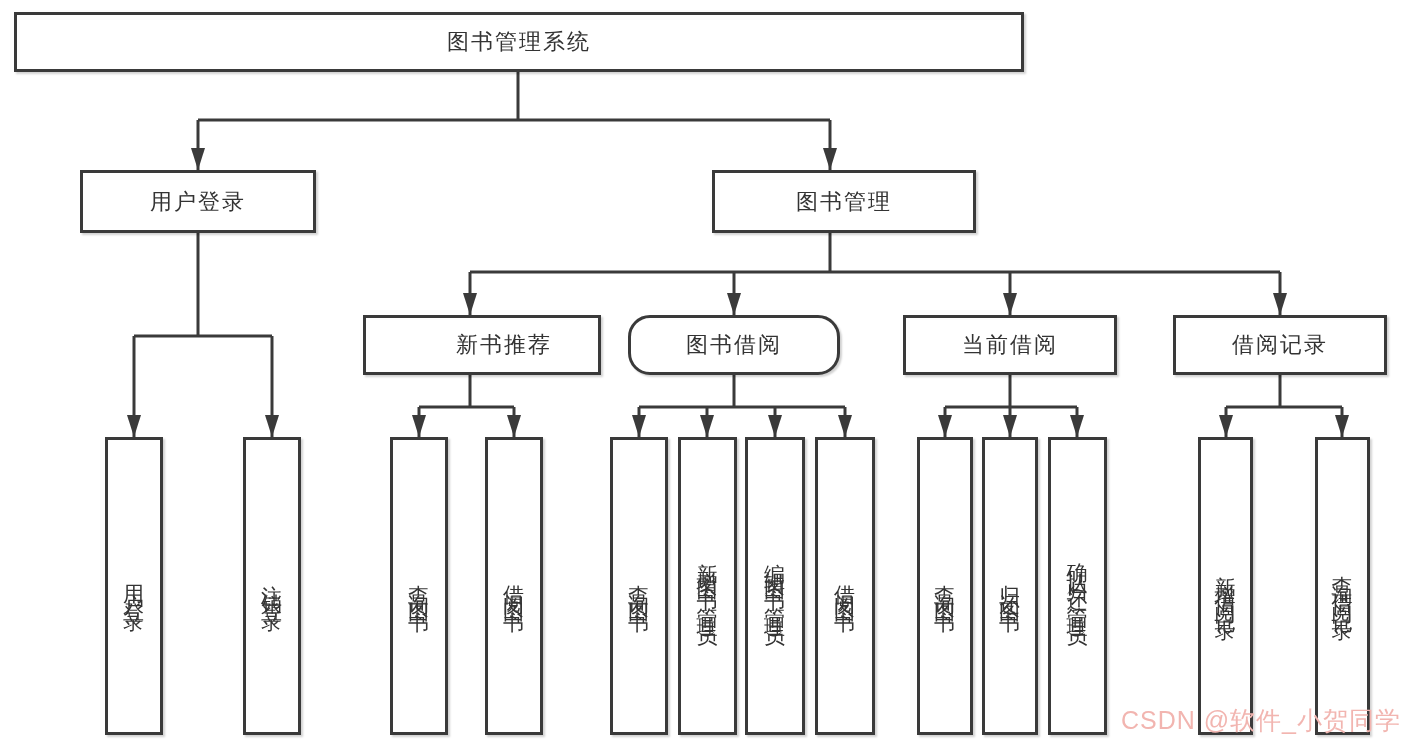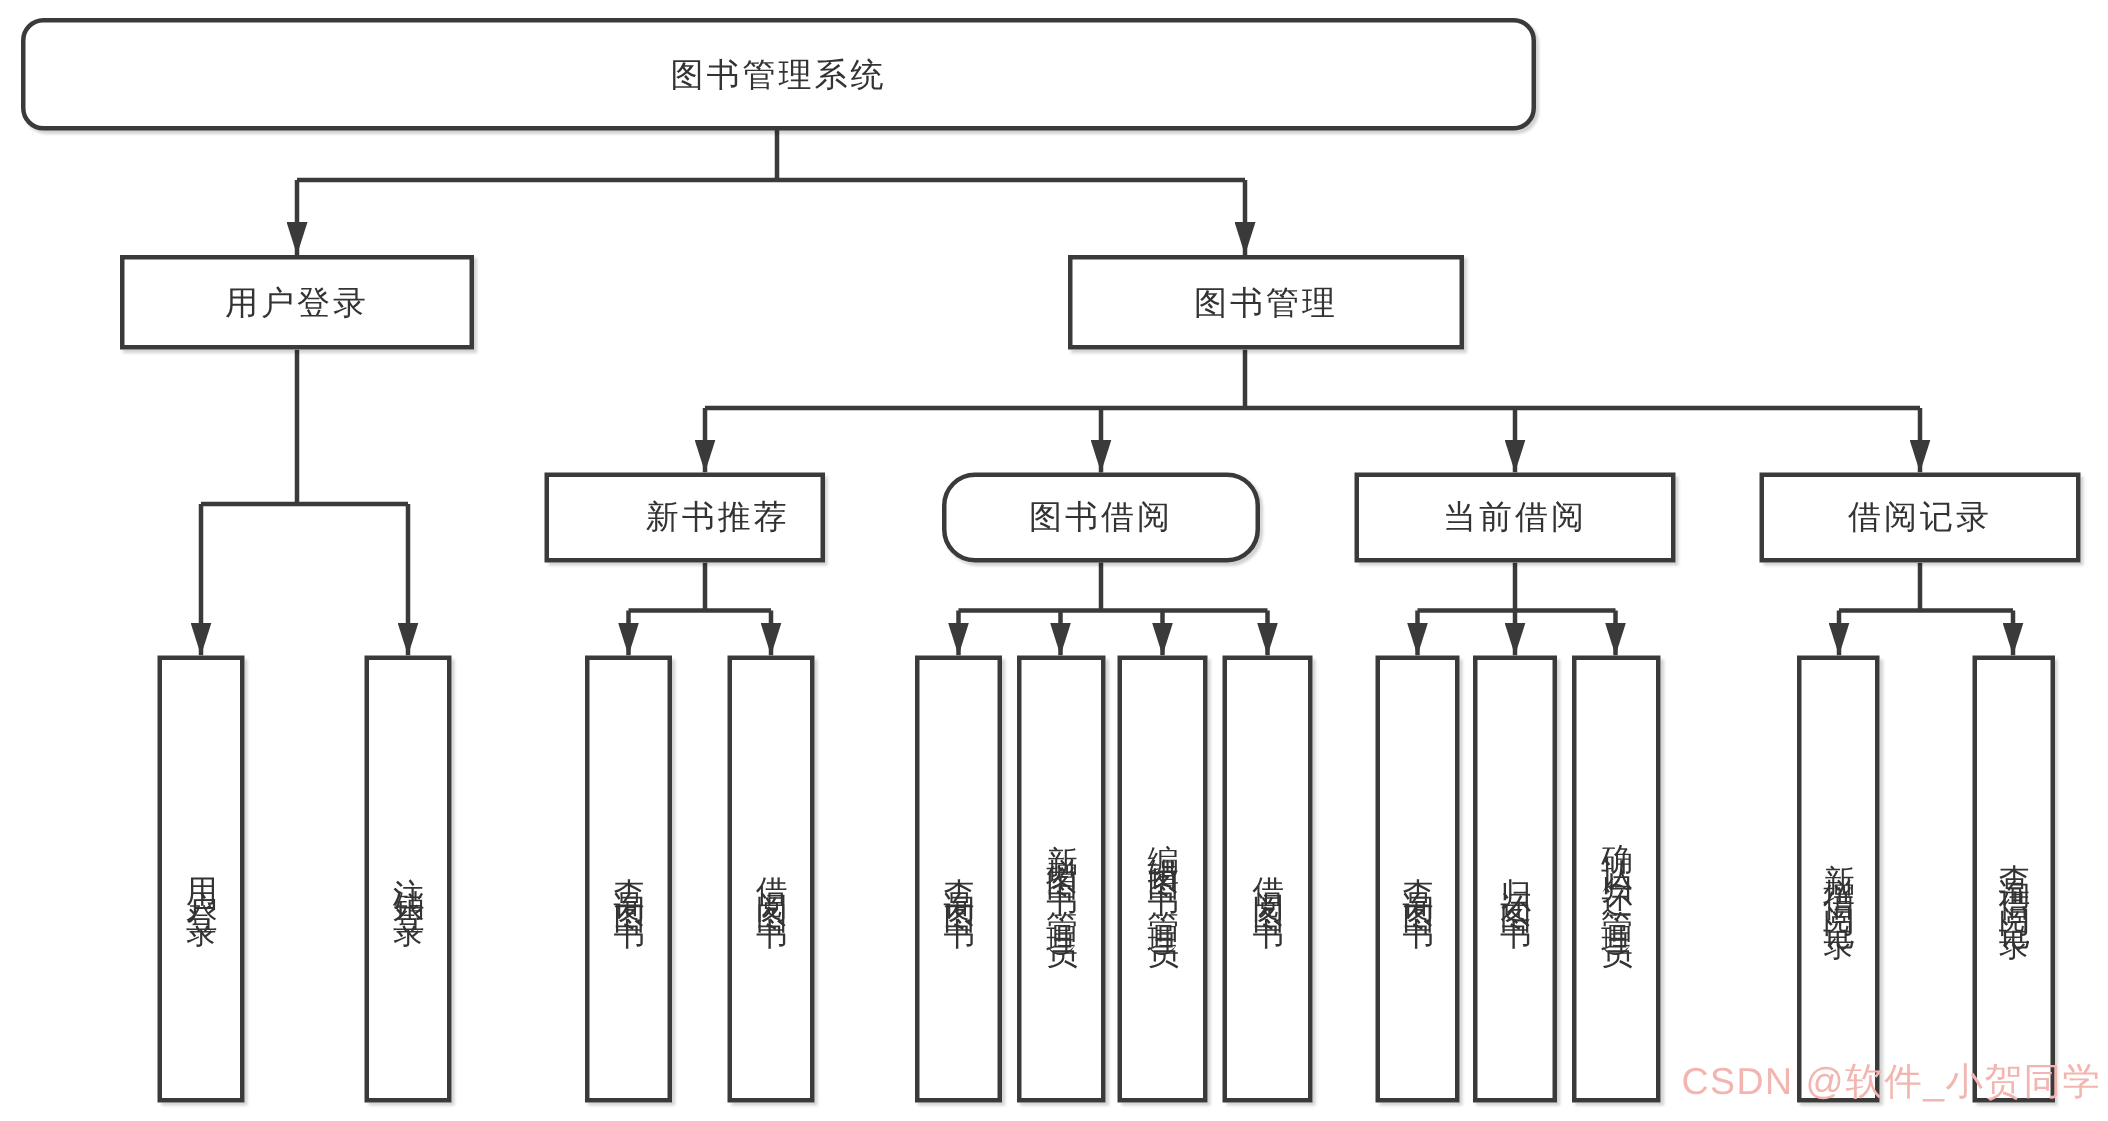--- a/index.html
+++ b/index.html
@@ -75,32 +75,32 @@
       <path d="M775,407 V437"></path>
       <path d="M845,407 V437"></path>
       <path d="M945,407 V437"></path>
       <path d="M1010,407 V437"></path>
       <path d="M1077,407 V437"></path>
       <path d="M1226,407 V437"></path>
       <path d="M1342,407 V437"></path>
     </g>
   </svg>
 
-  <div class="box" style="left:14px;top:12px;width:1010px;height:75px;border-radius:15px;">
+  <div class="box" style="left:14px;top:12px;width:1010px;height:60px;">
     <span class="hlabel">图书管理系统</span>
   </div>
 
   <div class="box" style="left:80px;top:170px;width:236px;height:63px;">
     <span class="hlabel">用户登录</span>
   </div>
   <div class="box" style="left:712px;top:170px;width:264px;height:63px;">
     <span class="hlabel">图书管理</span>
   </div>
 
-  <div class="box" style="left:363px;top:315px;width:187px;height:60px;padding-left:44px;">
+  <div class="box" style="left:363px;top:315px;width:238px;height:60px;padding-left:44px;">
     <span class="hlabel">新书推荐</span>
   </div>
   <div class="box" style="left:628px;top:315px;width:212px;height:60px;border-radius:22px;">
     <span class="hlabel">图书借阅</span>
   </div>
   <div class="box" style="left:903px;top:315px;width:214px;height:60px;">
     <span class="hlabel">当前借阅</span>
   </div>
   <div class="box" style="left:1173px;top:315px;width:214px;height:60px;text-align:center;">
     <span class="hlabel">借阅记录</span>

